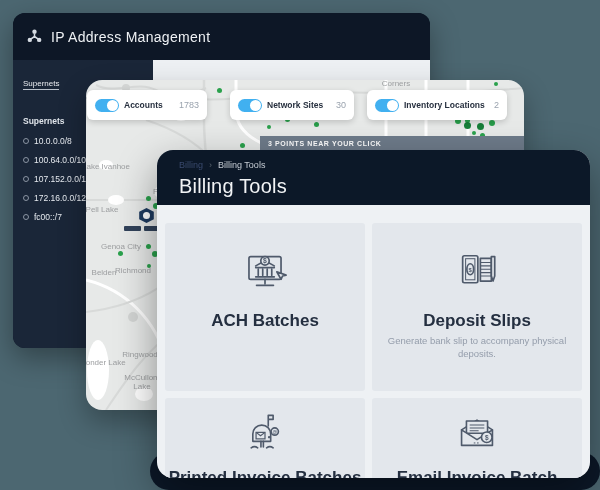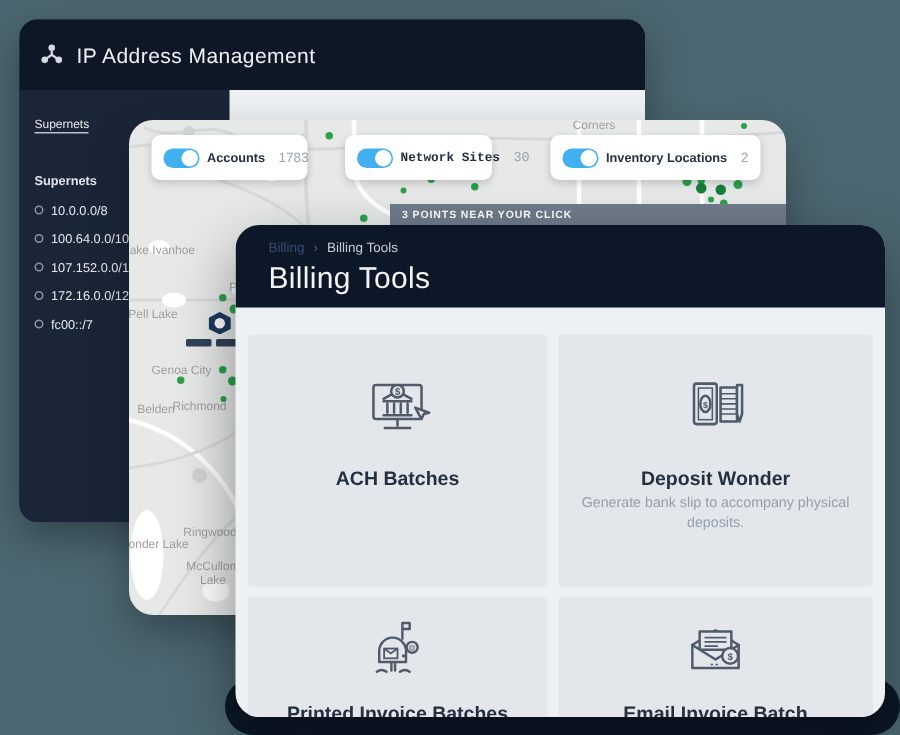--- a/index.html
+++ b/index.html
@@ -58,21 +58,21 @@
   .crumbs{display:flex;align-items:flex-start;gap:6px;font-size:9px;}
   .crumb-parent{color:#3a4a6e;cursor:pointer;}
   .crumb-sep{color:#5a646f;}
   .crumb-current{color:#c6ccd4;}
   .billing-title{color:#f1f3f5;font-size:20px;font-weight:500;margin-top:5px;letter-spacing:.2px;}
   .card-grid{position:absolute;left:8px;right:8px;top:73px;display:grid;
              grid-template-columns:1fr 1fr;grid-auto-rows:168px;gap:7px;}
   .bcard{background:#e3e7ec;border-radius:3px;display:flex;flex-direction:column;
          align-items:center;padding-top:26px;box-sizing:border-box;cursor:pointer;}
   .bcard svg{display:block;}
-  .bcard-title{font-size:13px;font-weight:bold;color:#242f40;margin-top:8px;}
+  .bcard-title{font-size:17px;font-weight:bold;color:#242f40;margin-top:8px;}
   .bcard-desc{font-size:9.5px;color:#949dab;width:210px;text-align:center;margin-top:4px;line-height:1.35;}
   .row2{padding-top:10px;}
 </style>
 </head>
 <body>
 
 <div class="stage">
 
   <section class="ipam">
     <div class="ipam-nav">
@@ -196,26 +196,26 @@
         <div class="gdot" style="left: 147px; top: 197px; width: 5px; height: 5px; background: rgb(42, 161, 76);"></div>
         <div class="gdot" style="left: 155px; top: 204px; width: 5px; height: 5px; background: rgb(42, 161, 76);"></div>
         <div class="gdot" style="left: 32px; top: 171px; width: 5px; height: 5px; background: rgb(42, 161, 76);"></div>
         <div class="gdot" style="left: 144px; top: 134px; width: 5px; height: 5px; background: rgb(42, 161, 76);"></div>
       </div>
     <div class="points-banner">3 POINTS NEAR YOUR CLICK</div>
     <div class="hex-marker"></div>
     <div class="sel-chip" style="left:38px;top:146px;width:17px;"></div>
     <div class="sel-chip" style="left:58px;top:146px;width:14px;"></div>
     <div>
-        <div class="toggle-card" style="left: 15px; width: 104px;">
+        <div class="toggle-card" style="left: 1px; width: 120px;">
           <span class="tg" style="background: rgb(65, 176, 240);"></span>
           <span class="tg-label">Accounts</span>
           <span class="tg-count">1783</span>
         </div>
-        <div class="toggle-card" style="left: 144px; width: 98px; font-family: Liberation Mono, monospace;">
+        <div class="toggle-card" style="left: 144px; width: 124px;">
           <span class="tg" style="background: rgb(65, 176, 240);"></span>
           <span class="tg-label">Network Sites</span>
           <span class="tg-count">30</span>
         </div>
         <div class="toggle-card" style="left: 281px; width: 140px;">
           <span class="tg" style="background: rgb(65, 176, 240);"></span>
           <span class="tg-label">Inventory Locations</span>
           <span class="tg-count">2</span>
         </div>
       </div>
@@ -250,21 +250,21 @@
             <svg width="54" height="54" viewBox="0 0 64 64">
    <rect x="15" y="8" width="18" height="32" rx="2" stroke="#4f5a6b" stroke-width="2" fill="none" stroke-linecap="round" stroke-linejoin="round"></rect>
    <rect x="18.5" y="11.5" width="11" height="25" stroke="#4f5a6b" stroke-width="1.2" fill="none"></rect>
    <ellipse cx="24" cy="24" rx="4" ry="6.5" stroke="#4f5a6b" stroke-width="2" fill="none" stroke-linecap="round" stroke-linejoin="round"></ellipse>
    <text x="24" y="27" font-size="7" font-family="Liberation Sans,sans-serif" fill="#4f5a6b" text-anchor="middle" font-weight="bold">$</text>
    <rect x="36" y="11" width="13" height="27" stroke="#4f5a6b" stroke-width="2" fill="none" stroke-linecap="round" stroke-linejoin="round"></rect>
    <path d="M36 16 h13 M36 20 h13 M36 24 h13 M36 28 h13 M36 32 h13" stroke="#4f5a6b" stroke-width="1.2"></path>
    <path d="M49 9 h4 v23 l-2 6 -2 -6 z" fill="#e3e7ec" stroke="#4f5a6b" stroke-width="2" stroke-linecap="round" stroke-linejoin="round"></path>
             </svg>
           </div>
-          <div class="bcard-title">Deposit Wonder</div>
+          <div class="bcard-title">Deposit Slips</div>
           <div class="bcard-desc">Generate bank slip to accompany physical deposits.</div>
         </div>
         <div class="bcard row2">
           <div>
             <svg width="52" height="52" viewBox="0 0 64 64">
    <path d="M17 41 v-9 a11 11 0 0 1 22 0 v9 z" stroke="#4f5a6b" stroke-width="2" fill="none" stroke-linecap="round" stroke-linejoin="round"></path>
    <rect x="21" y="30" width="11" height="8" stroke="#4f5a6b" stroke-width="1.5" fill="none"></rect>
    <path d="M21 30 l5.5 4 5.5 -4" stroke="#4f5a6b" stroke-width="1.5" fill="none"></path>
    <path d="M36 22 v-13 h6 v5 h-6" stroke="#4f5a6b" stroke-width="2" fill="none" stroke-linecap="round" stroke-linejoin="round"></path>
    <circle cx="44" cy="29" r="4.5" stroke="#4f5a6b" stroke-width="2" fill="none" stroke-linecap="round" stroke-linejoin="round"></circle>

